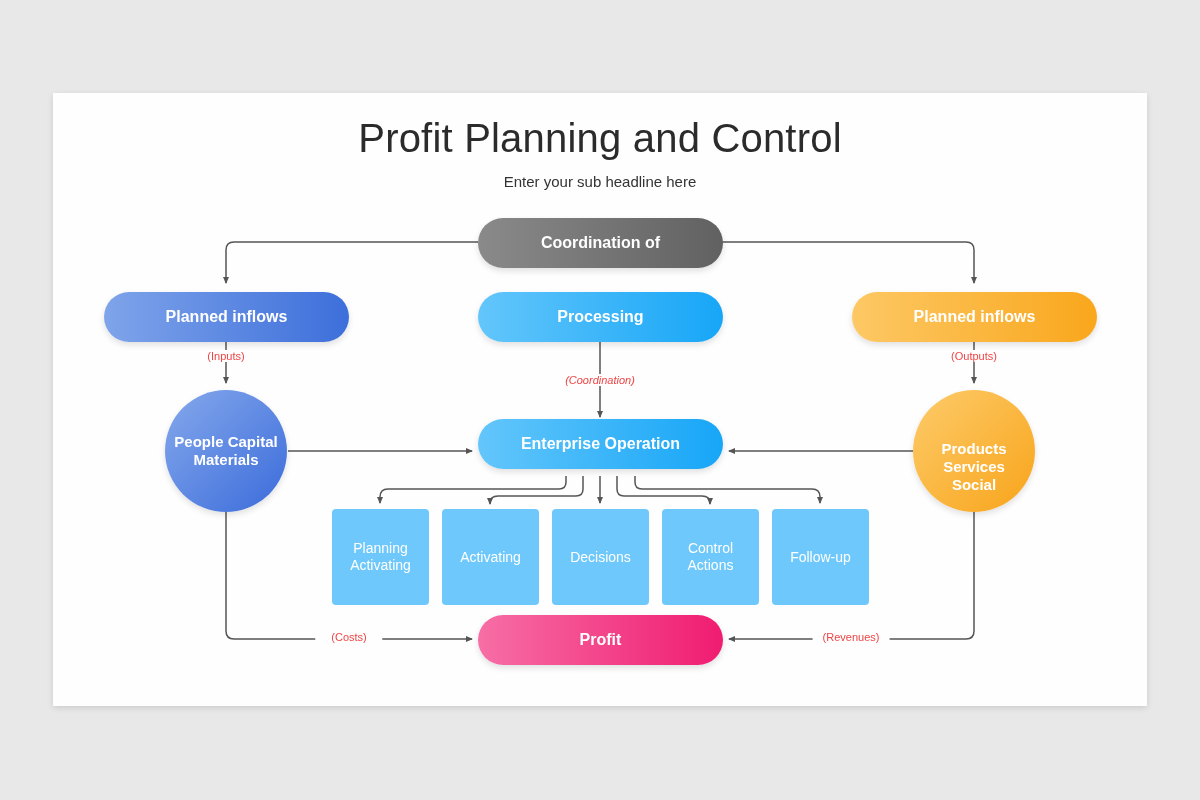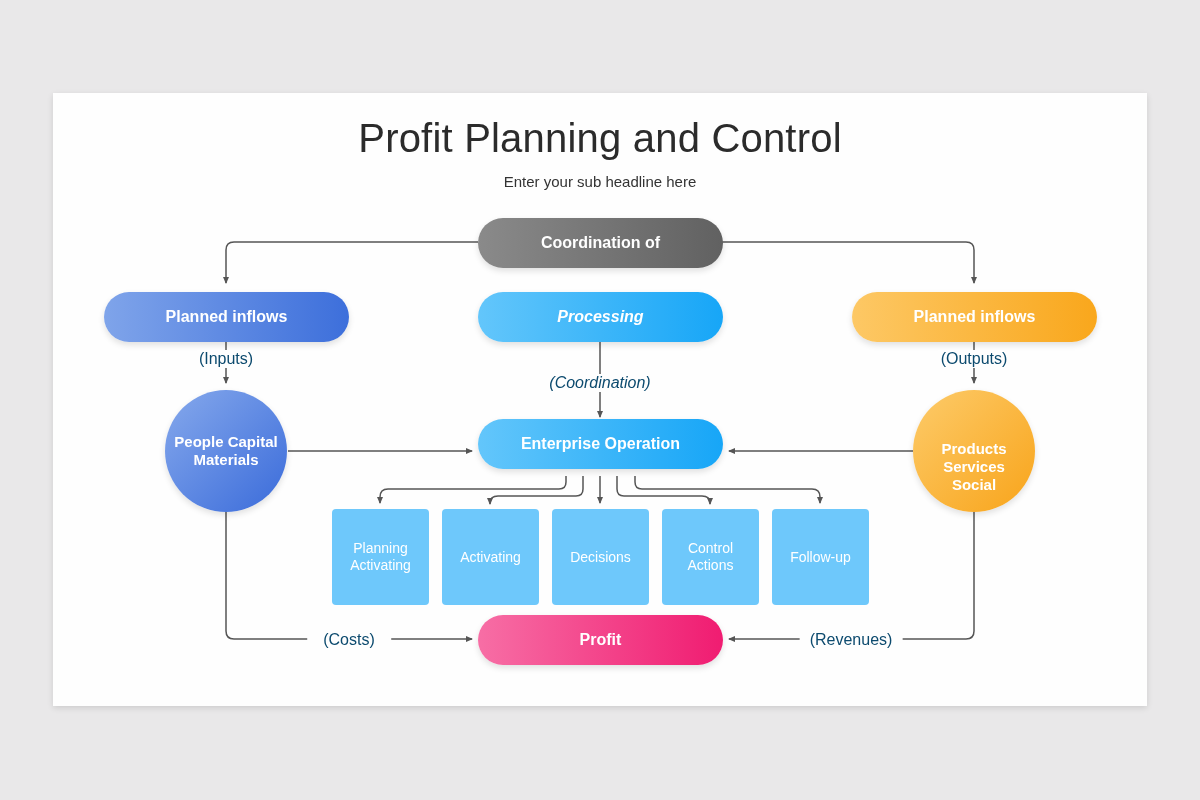--- a/index.html
+++ b/index.html
@@ -42,21 +42,21 @@
   }
   .circle.blue { background: linear-gradient(135deg, #86a9ec, #3a6bda); }
   .circle.orange { background: linear-gradient(135deg, #fdcb6a, #f8a41a); }
   .box {
     position: absolute; top: 509px; width: 97px; height: 96px;
     background: #6ec8fb; border-radius: 4px; color: #fff;
     font-size: 14px; line-height: 17px; text-align: center;
     display: flex; align-items: center; justify-content: center;
   }
   .lbl {
-    position: absolute; font-size: 16px; color: #0c4a6e; background: #fefefe;
+    position: absolute; font-size: 11px; color: #ef4444; background: #fefefe;
     padding: 0 2px; white-space: nowrap; transform: translateX(-50%);
   }
 </style>
 </head>
 <body>
 
 <div class="slide"></div>
 
 <div class="title">Profit Planning and Control</div>
 <div class="subtitle">Enter your sub headline here</div>
@@ -92,21 +92,21 @@
   </g>
 </svg>
 
 <div class="pill gray" style="left:478px; top:218px;">
   <span>Coordination of</span>
 </div>
 
 <div class="pill blue" style="left:104px; top:292px;">
   <span>Planned inflows</span>
 </div>
-<div class="pill cyan" style="left:478px; top:292px;font-style:italic;">
+<div class="pill cyan" style="left:478px; top:292px;">
   <span>Processing</span>
 </div>
 <div class="pill orange" style="left:852px; top:292px;">
   <span>Planned inflows</span>
 </div>
 
 <div class="lbl" style="left:226px; top:350px;">(Inputs)</div>
 <div class="lbl" style="left:600px; top:374px;font-style:italic;">(Coordination)</div>
 <div class="lbl" style="left:974px; top:350px;">(Outputs)</div>
 

